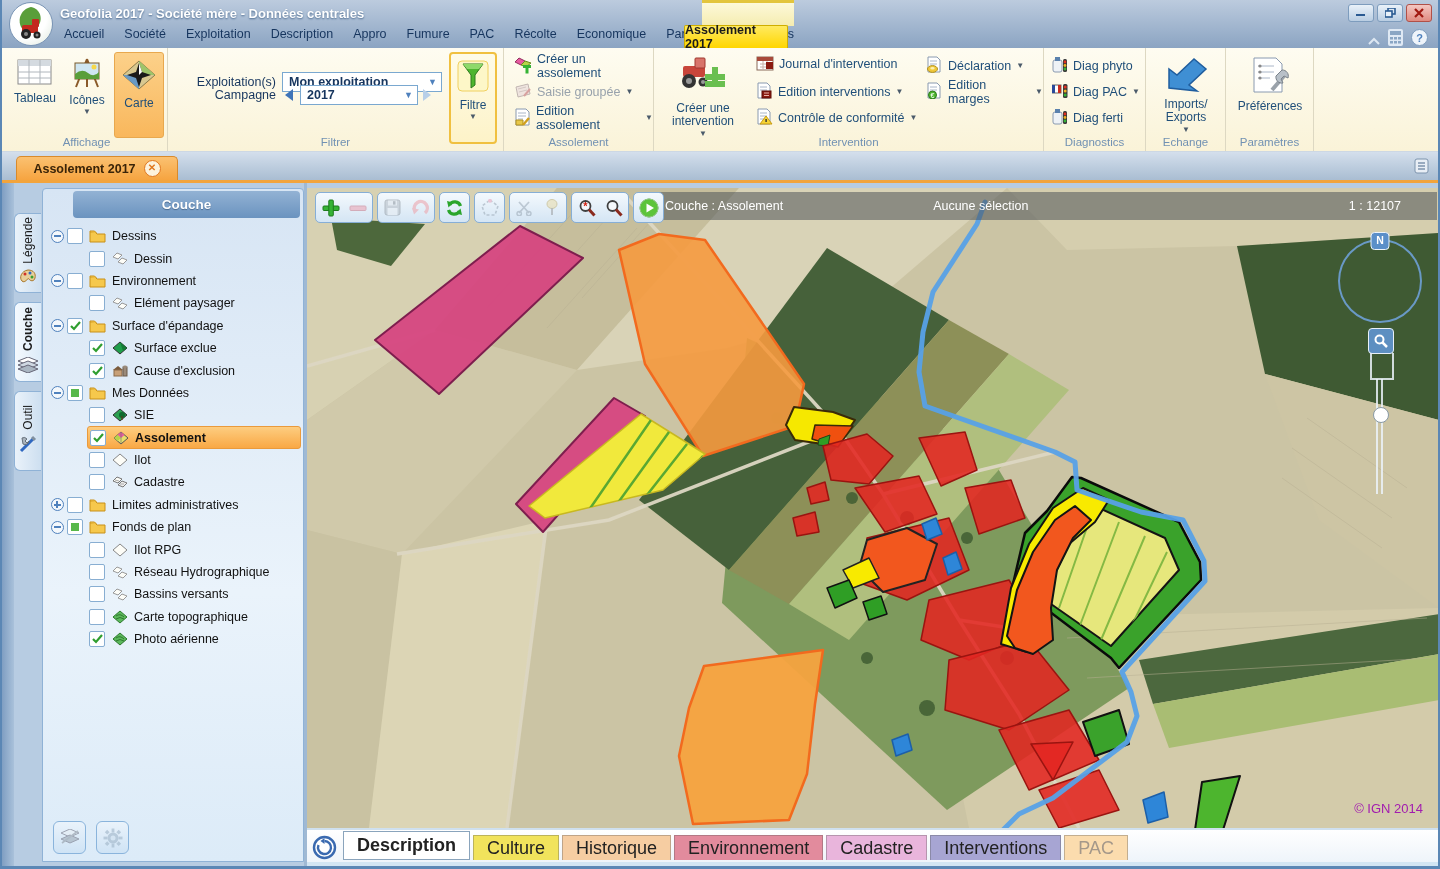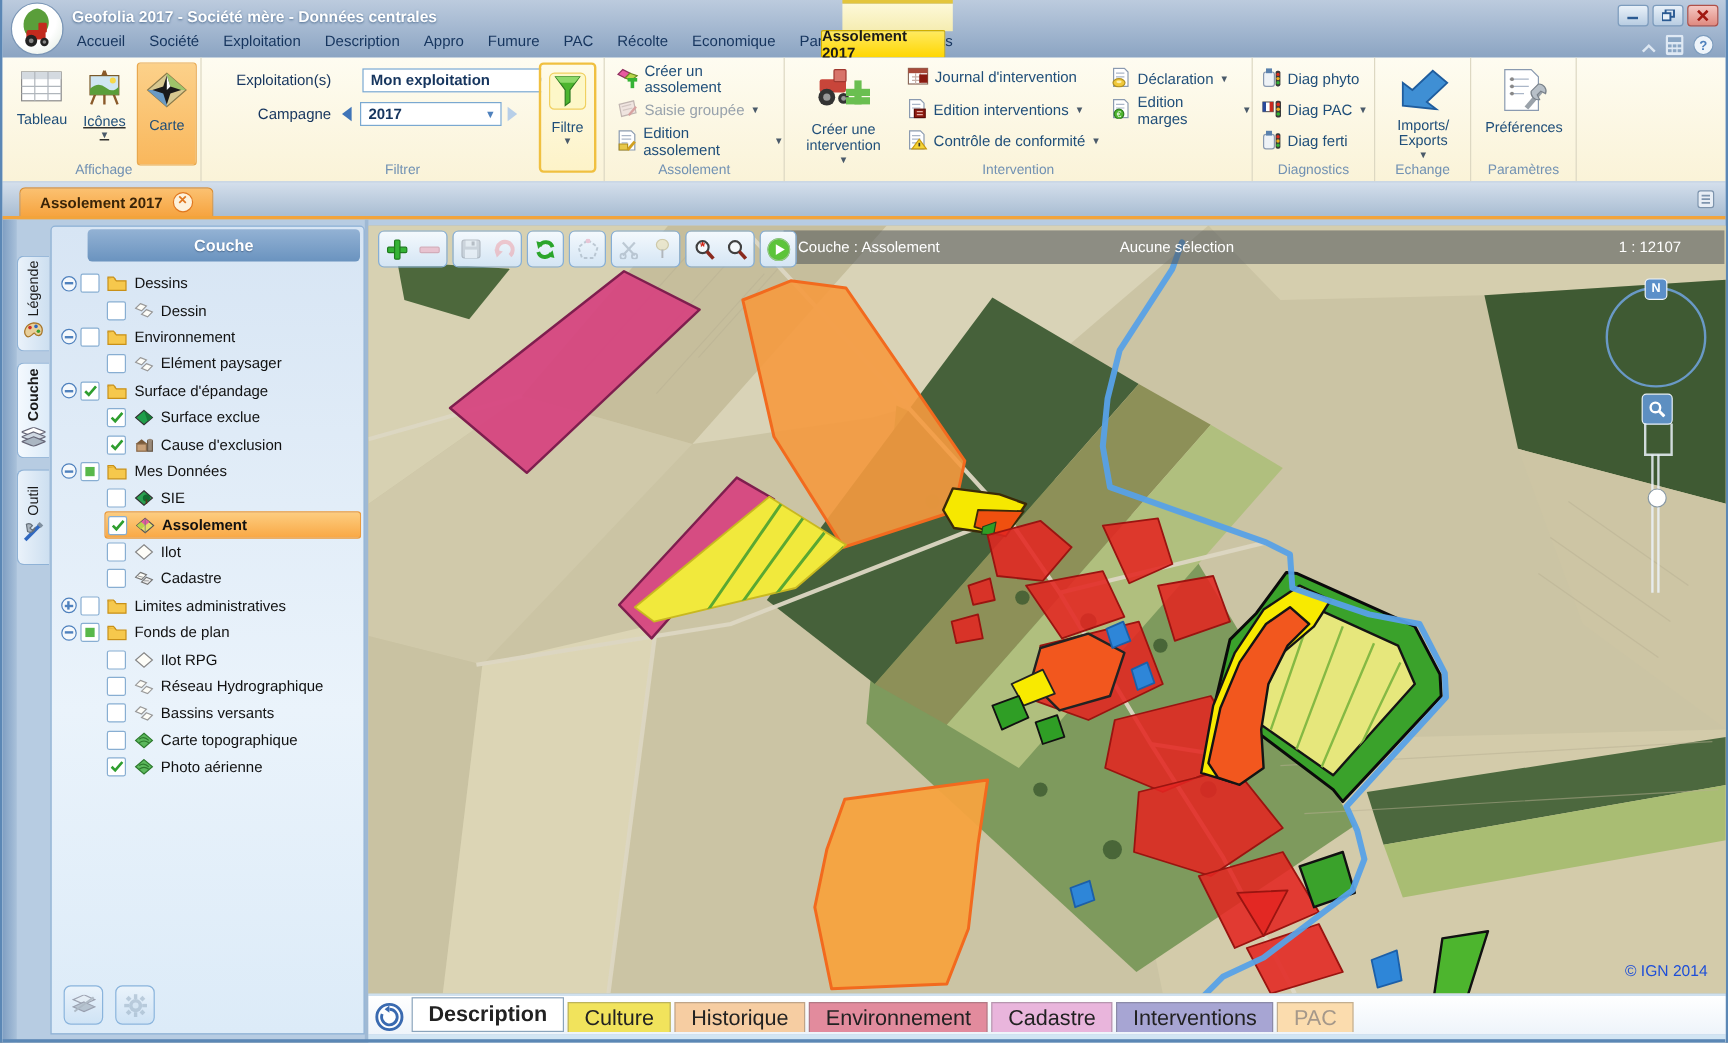--- a/index.html
+++ b/index.html
@@ -113,21 +113,21 @@
            background:#5b8fc9;border:1px solid #eef4fa;border-radius:4px;color:#fff;font-size:10.5px;
            font-weight:bold;text-align:center;line-height:15px;}
   .zoombtn{position:absolute;left:1061px;top:140px;width:24px;height:24px;background:rgba(96,148,205,.92);
            border:1px solid #e8f0f8;border-radius:4px;z-index:3;display:flex;align-items:center;justify-content:center;}
   .zoombox{position:absolute;left:1063px;top:165px;width:20px;height:25px;border:2px solid rgba(235,242,250,.85);
            border-top:none;z-index:3;}
   .ztrack{position:absolute;left:1069px;top:191px;width:7px;height:115px;border-left:2px solid rgba(235,242,250,.85);
           border-right:2px solid rgba(235,242,250,.85);box-sizing:border-box;z-index:3;}
   .zknob{position:absolute;left:1066px;top:219px;width:14px;height:14px;border-radius:50%;background:#fff;
          border:1px solid #8899a5;z-index:4;}
-  .copyright{position:absolute;right:16px;bottom:12px;color:#1d4ed8;font-size:13px;z-index:3;}
+  .copyright{position:absolute;right:16px;bottom:12px;color:#a21caf;font-size:13px;z-index:3;}
   
   .bottom-bar{position:absolute;left:305px;top:645px;width:1132px;height:34px;
               background:linear-gradient(#ffffff,#eef4fa);border-top:2px solid #cfe0ee;box-sizing:border-box;}
   .bb-circle{position:absolute;left:5px;top:5px;}
   .bottom-tabs{position:absolute;left:36px;bottom:2px;display:flex;align-items:flex-end;gap:3px;}
   .btab{height:25px;padding:0 13px;display:flex;align-items:center;font-size:18px;color:#222;
         border:1px solid rgba(90,90,90,.35);border-bottom:none;box-sizing:border-box;}
   .btab.active{height:29px;background:#fff;border:1px solid #8aa4bc;font-weight:bold;}
   .btab.dis{color:#a5988a;}
   .bottom-strip{position:absolute;left:305px;top:679px;width:1132px;height:7px;background:#d2e5f3;}
@@ -212,21 +212,21 @@
 
     <div class="rgroup" style="left:4px;width:162px;">
       <div class="bigbtn" style="left:4px;">
         <span><svg width="36" height="28">
               <rect x="1" y="2" width="33" height="24" fill="#fff" stroke="#8a8a8a"></rect>
               <rect x="1" y="2" width="33" height="6" fill="#d4dae0"></rect>
               <path d="M1 14 H34 M1 20 H34 M12 2 V26 M23 2 V26" stroke="#b0b6bc"></path>
             </svg></span>
         <span class="blabel">Tableau</span>
       </div>
-      <div class="bigbtn" style="left:56px;text-decoration:underline;">
+      <div class="bigbtn" style="left:56px;">
         <span><svg width="34" height="30">
               <path d="M17 1 L6 29 M17 1 L28 29 M17 1 V29" stroke="#8a5a2a" stroke-width="2"></path>
               <rect x="5" y="5" width="24" height="16" fill="#cfe6f2" stroke="#7a5a2a"></rect>
               <path d="M5 16 Q12 10 18 15 T29 14 V21 H5Z" fill="#5a9e3a"></path>
               <circle cx="24" cy="9" r="2.5" fill="#f6d84a"></circle>
             </svg></span>
         <span class="blabel">Icônes</span>
         <span class="caret">▼</span>
       </div>
       <div class="bigbtn sel" style="left:108px;">
@@ -236,21 +236,21 @@
               <polygon points="18,16 18,30 2,16" fill="#6a9ac4"></polygon>
               <path d="M18 4 L21 13 30 16 21 19 18 28 15 19 6 16 15 13Z" fill="#1a1a1a"></path>
               <path d="M18 4 L21 13 18 16Z" fill="#fff"></path>
             </svg></span>
         <span class="blabel">Carte</span>
       </div>
       <div class="rgroup-label">Affichage</div>
     </div>
 
     <div class="rgroup" style="left:166px;width:336px;">
-      <div class="fieldrow" style="left:0;top:9px;gap:20px;">
+      <div class="fieldrow" style="left:0;top:24px;">
         <span class="flabel" style="width:108px;">Exploitation(s)</span>
         <span class="combo" style="width:160px;margin-left:6px;">
           <span>Mon exploitation</span>
             <span class="dn">▼</span>
           </span>
       </div>
       <div class="fieldrow" style="left:0;top:37px;">
         <span class="flabel" style="width:108px;">Campagne</span>
         <span class="navarrow" style="margin-left:4px;">
             <svg width="14" height="14">

